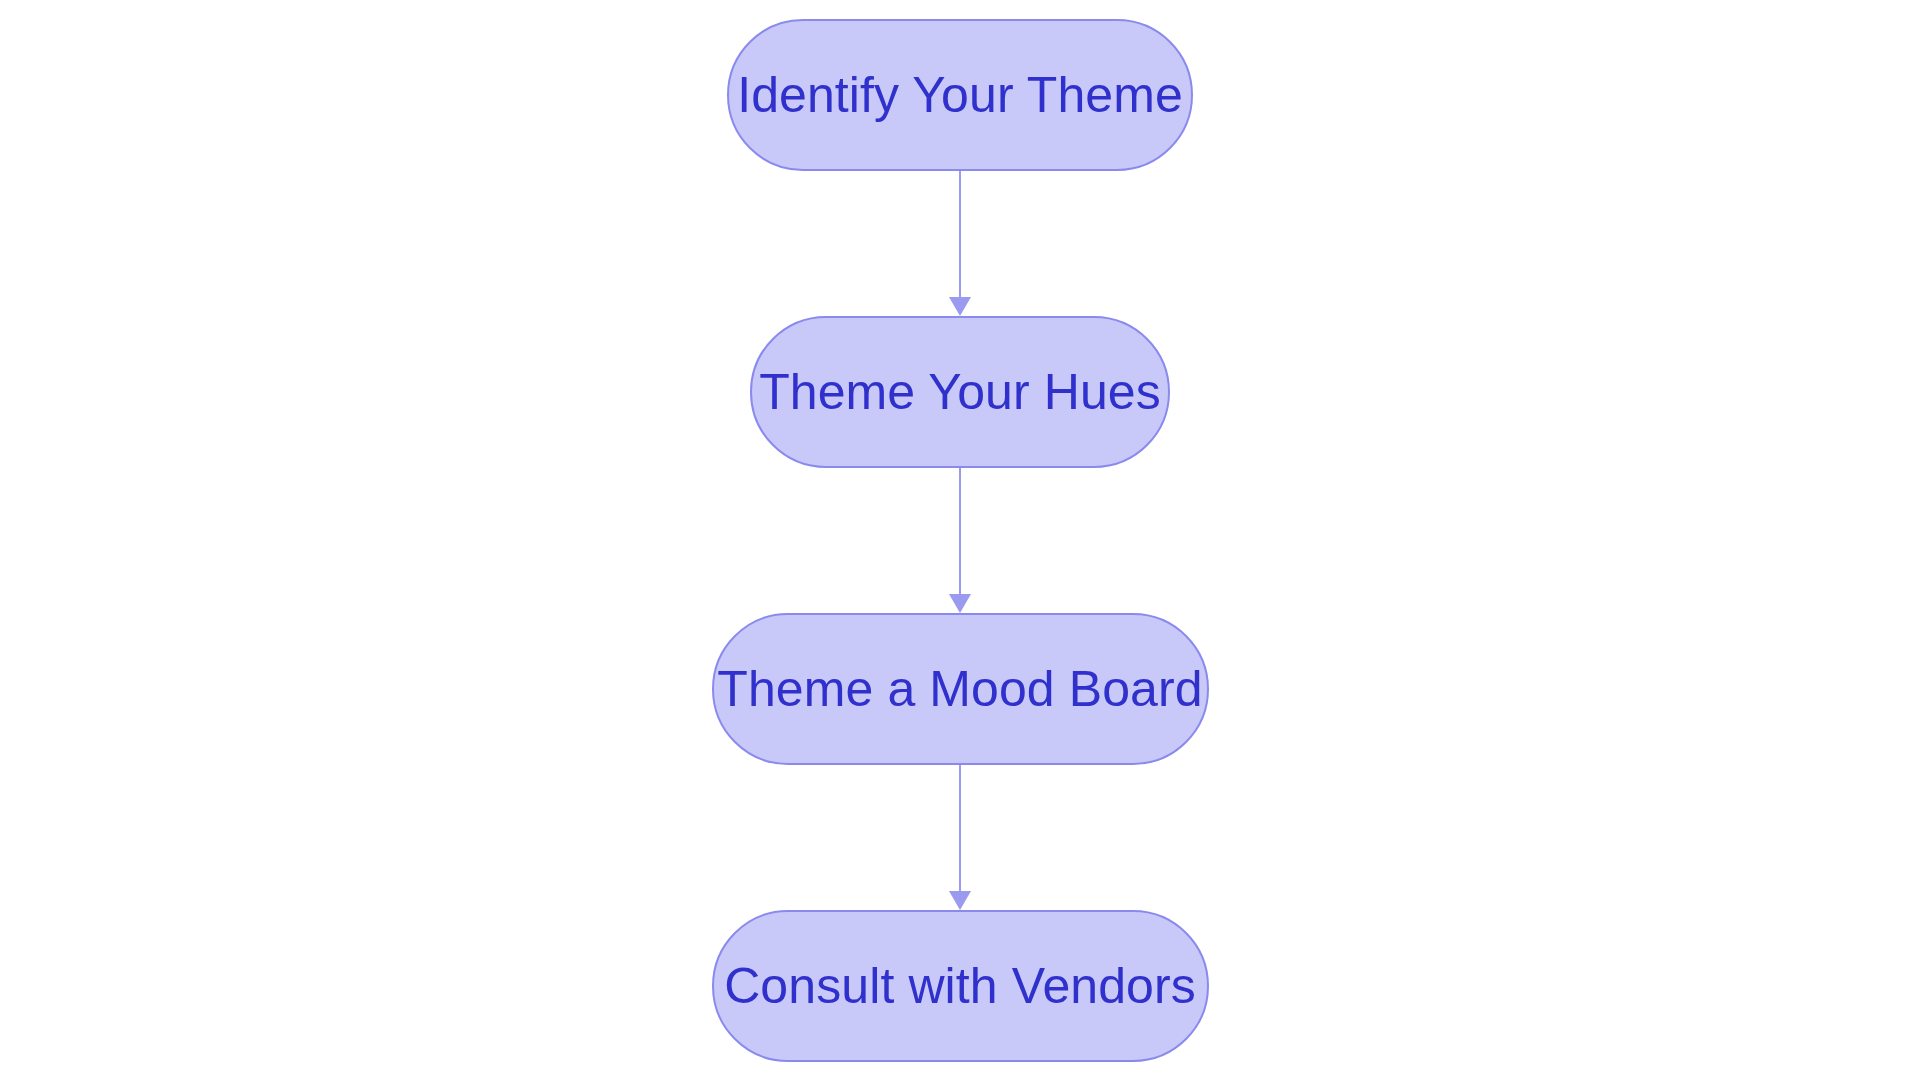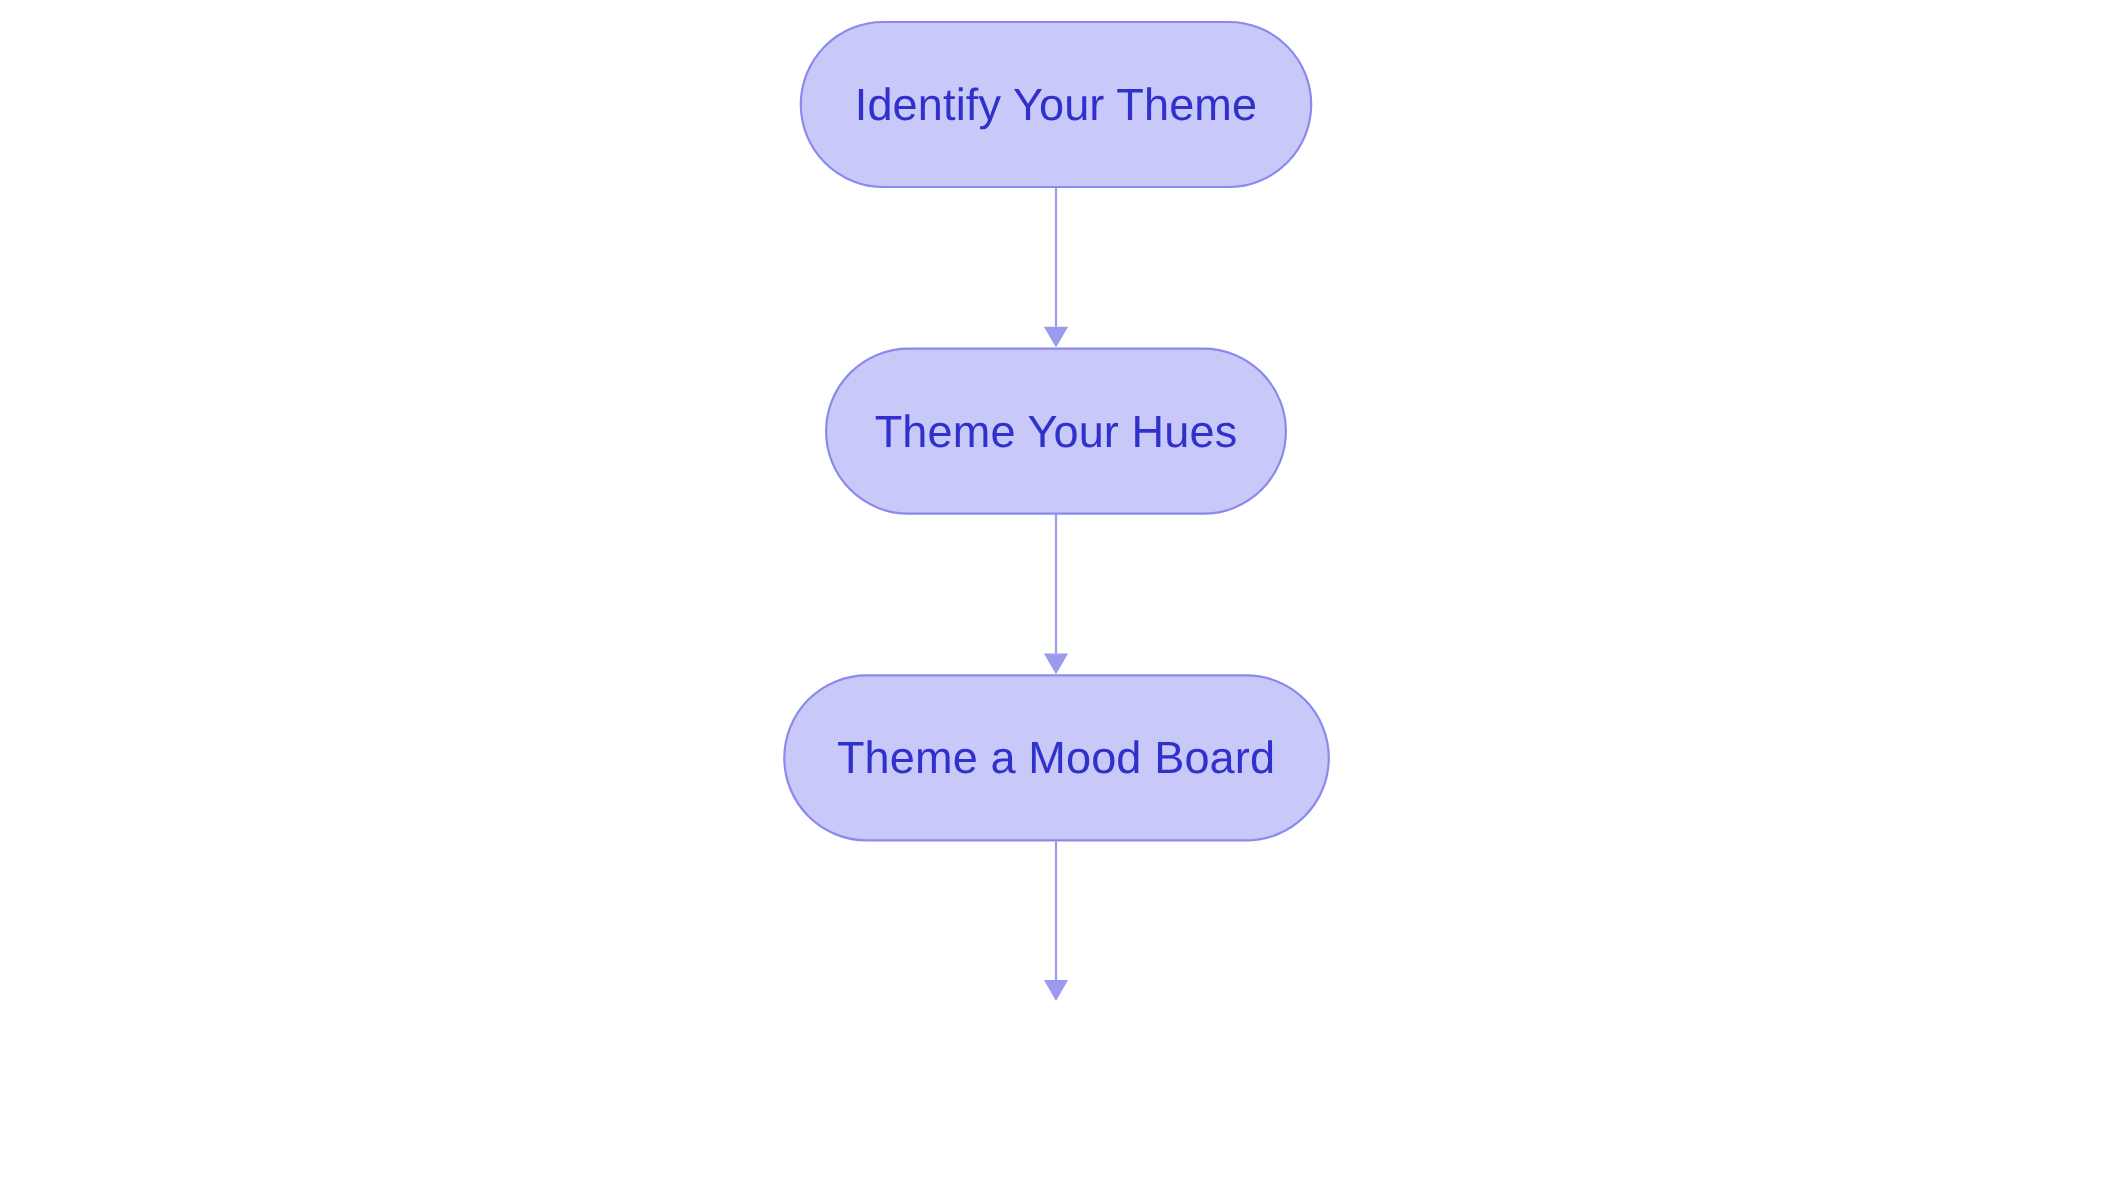--- a/index.html
+++ b/index.html
@@ -43,21 +43,21 @@
     border-radius: 76px;
     display: flex;
     align-items: center;
     justify-content: center;
     padding: 0 56px;
     flex: none;
   }
   .node-label {
     color: #3030cc;
     font-family: "Liberation Sans", sans-serif;
-    font-size: 41px;
+    font-size: 50px;
     font-weight: 400;
     letter-spacing: 0.1px;
     line-height: 1;
     white-space: nowrap;
     text-align: center;
   }
 
   .node-1 { width: 466px; margin-top: 19px; }
   .node-2 { width: 420px; }
   .node-3 { width: 497px; }
@@ -116,15 +116,18 @@
 
     <div class="node node-3">
       <span class="node-label">Theme a Mood Board</span>
     </div>
 
     <div class="connector connector-3">
       <div class="connector-line"></div>
       <div class="connector-head"></div>
     </div>
 
+    <div class="node node-4">
+      <span class="node-label">Consult with Vendors</span>
+    </div>
 
   </div>
 </div>
 
 </body></html>

